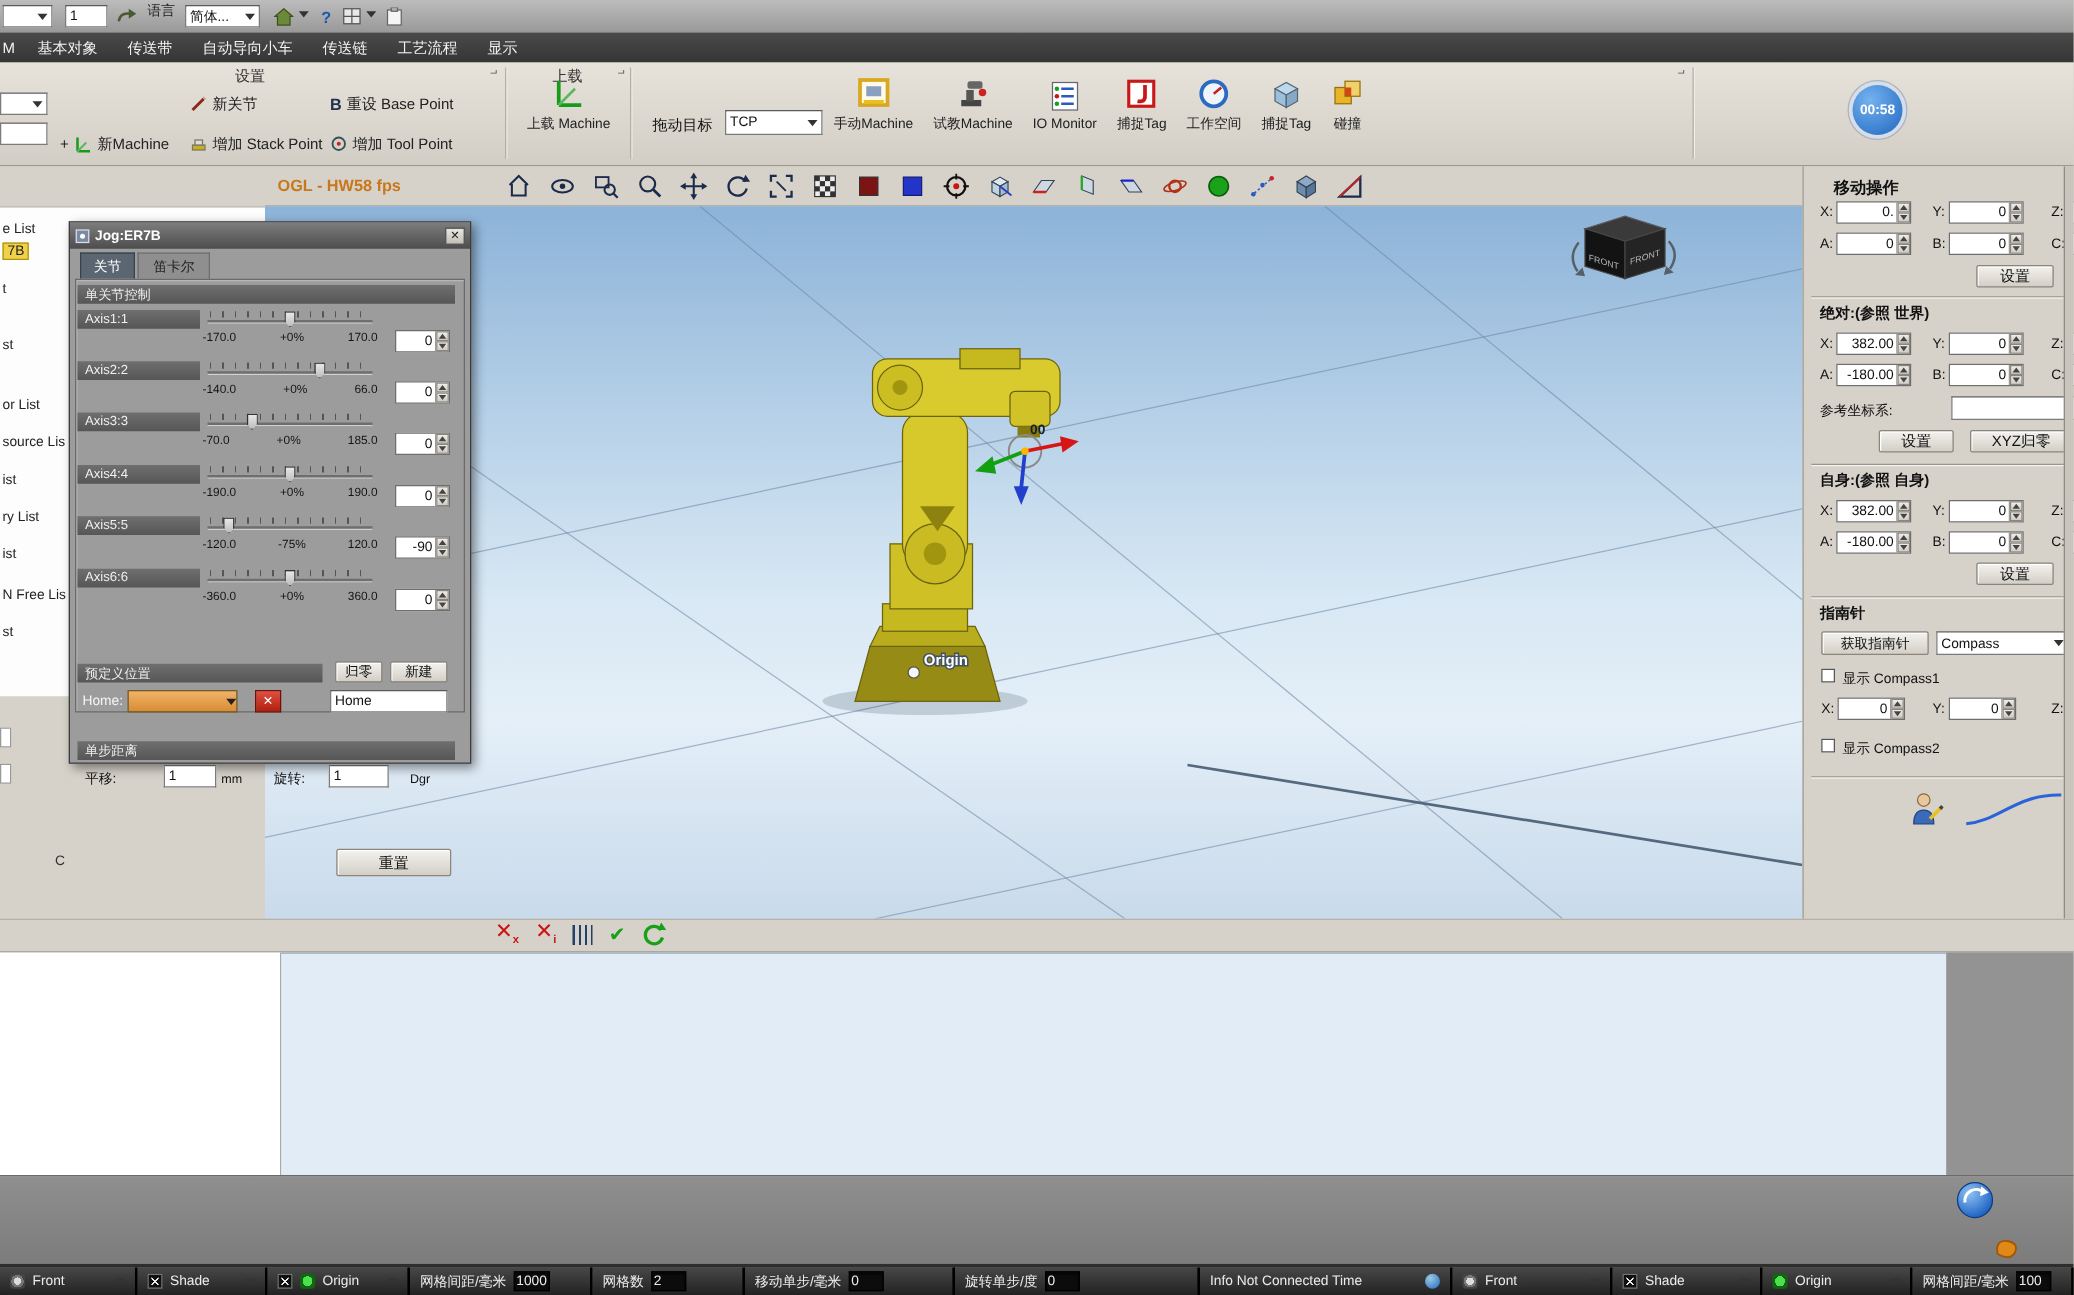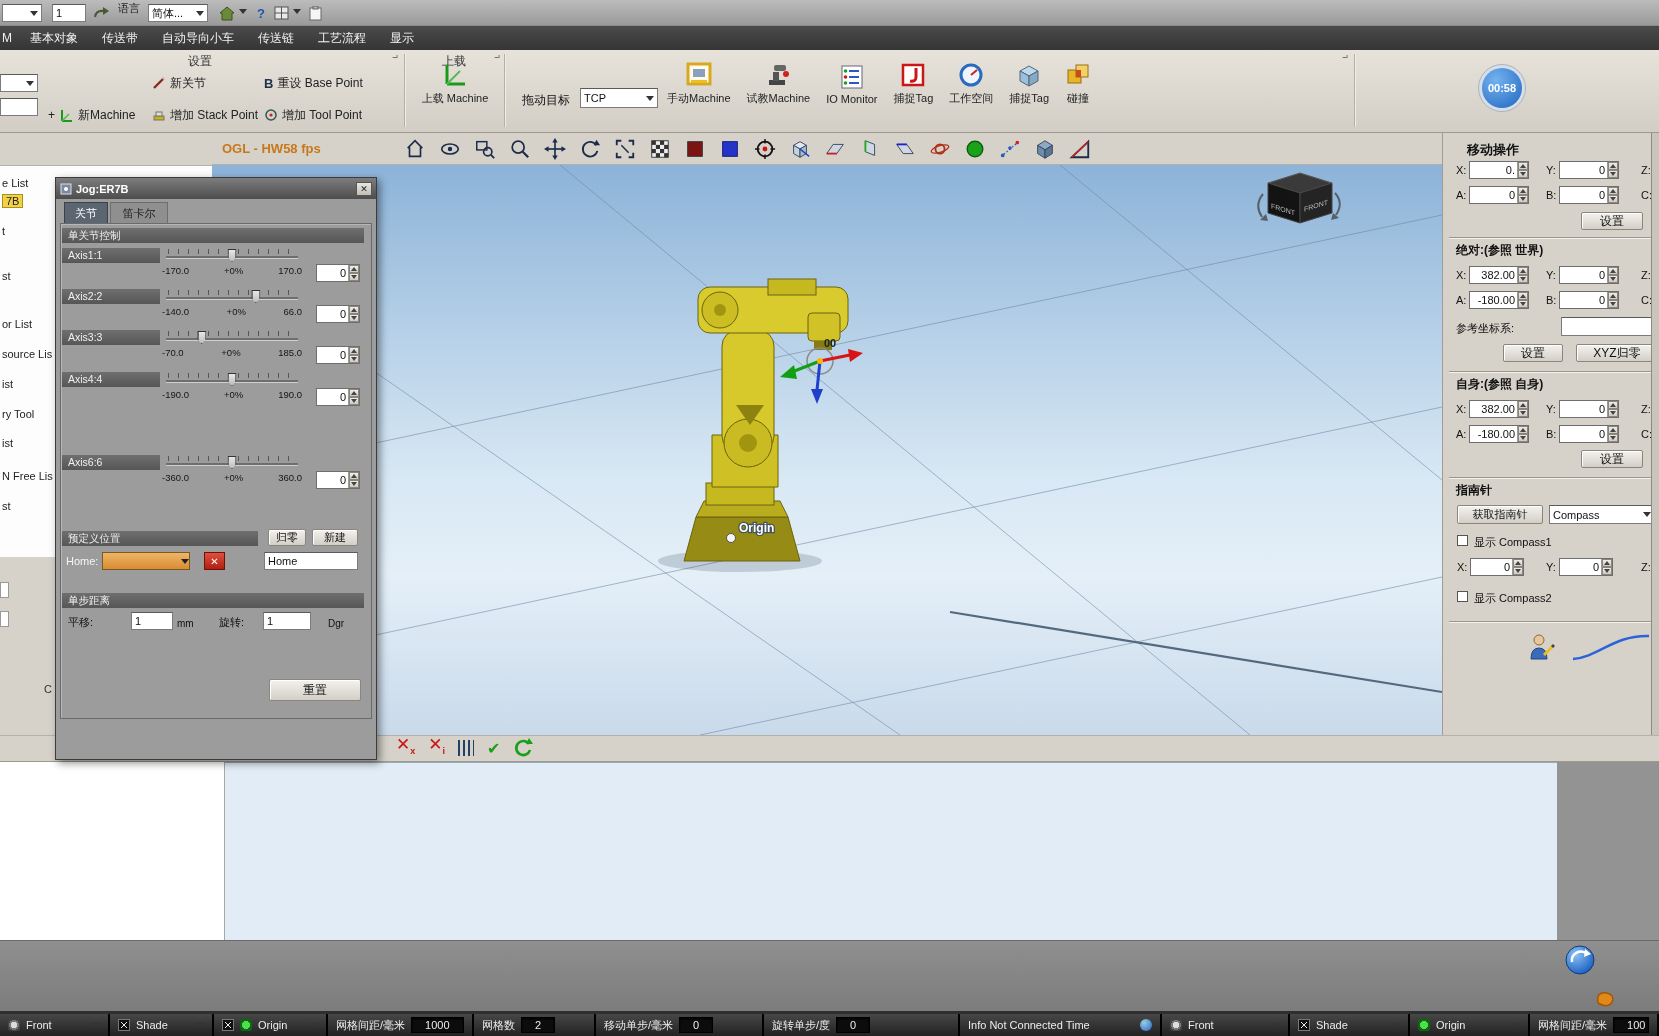--- a/index.html
+++ b/index.html
@@ -61,31 +61,31 @@
 .greenchk{color:#18a018;font-weight:bold;font-size:16px}
 
 #bottom{position:absolute;left:0;top:762px;width:1659px;height:178px}
 #bottom .white{position:absolute;left:0;top:0;width:225px;height:178px;background:#fff;border-right:1px solid #a8a8a8}
 #bottom .blue{position:absolute;left:225px;top:0;width:1332px;height:178px;background:#e2ecf6;border-top:1px solid #9ab}
 #bottom .gray{position:absolute;left:1557px;top:0;width:102px;height:178px;background:#939393}
 #band{position:absolute;left:0;top:940px;width:1659px;height:74px;background:linear-gradient(#8f8f8f,#7c7c7c);border-top:1px solid #6a6a6a;border-bottom:3px solid #2e2e2e}
 
 #statusbar{position:absolute;left:0;top:1014px;width:1659px;height:22px;background:#1c1c1c;display:flex}
 .seg{display:flex;align-items:center;gap:6px;padding:0 8px;background:linear-gradient(#474747,#222);border-right:2px solid #000;color:#ececec;font-size:11px;white-space:nowrap;overflow:hidden}
-.seg .val{background:#0c0c0c;border:1px solid #000;box-shadow:inset 0 1px 2px #000;padding:1px 13px;min-width:28px}
+.seg .val{background:#0c0c0c;border:1px solid #000;box-shadow:inset 0 1px 2px #000;padding:1px 1px;min-width:28px}
 .ic{display:inline-block;width:12px;height:12px;border-radius:3px}
 .ic.cam{background:radial-gradient(circle at 50% 50%,#ddd 0 3px,#777 3px 5px,#444 5px)}
 .ic.chk{background:#101010;border:1px solid #777;border-radius:0;position:relative}
 .ic.chk::after{content:"";position:absolute;left:2px;top:2px;right:2px;bottom:2px;background:
  linear-gradient(45deg,transparent 44%,#eee 44% 56%,transparent 56%),
  linear-gradient(-45deg,transparent 44%,#eee 44% 56%,transparent 56%)}
 .ic.org{background:radial-gradient(circle at 50% 50%,#4ce04c 0 4px,#116611 4px)}
 .ic.glb{background:radial-gradient(circle at 35% 30%,#9cd,#2565c8);border-radius:50%}
 
-#jog{position:absolute;left:55px;top:177px;width:322px;height:583px;background:#9c9c9c;border:1px solid #3c3c3c;box-shadow:3px 3px 8px rgba(0,0,0,.45);z-index:50}
+#jog{position:absolute;left:55px;top:177px;width:322px;height:434px;background:#9c9c9c;border:1px solid #3c3c3c;box-shadow:3px 3px 8px rgba(0,0,0,.45);z-index:50}
 #jog .jtitle{position:absolute;left:0;top:0;right:0;height:21px;background:linear-gradient(#7d7d7d,#4d4d4d);display:flex;align-items:center;color:#fff;font-size:11px;font-weight:bold;padding:0 4px;gap:4px}
 #jog .jclose{margin-left:auto;width:16px;height:14px;background:linear-gradient(#e8e6e0,#c2beb6);border:1px solid #555;color:#222;font-size:9px;display:flex;align-items:center;justify-content:center}
 .jtab{position:absolute;height:21px;display:flex;align-items:center;justify-content:center;font-size:11px}
 .jtab.on{background:#5b6672;color:#fff;border:1px solid #39414a;border-bottom:none}
 .jtab.off{background:#8f8f8f;color:#222;border:1px solid #6e6e6e;border-bottom:none}
 #jog .jbody{position:absolute;left:4px;top:45px;right:4px;bottom:40px;border:1px solid #6a6a6a;box-shadow:inset 1px 1px 0 #b6b6b6;background:#9c9c9c}
 .dstrip{position:absolute;height:15px;background:linear-gradient(#6f6f6f,#565656);color:#f0f0f0;font-size:10.5px;padding:1px 6px;white-space:nowrap;overflow:hidden}
 .axis{position:absolute;left:6px;width:302px;height:40px}
 .axis .astrip{position:absolute;left:0;top:0;width:98px;height:15px;background:linear-gradient(#6f6f6f,#565656);color:#f0f0f0;font-size:10.5px;padding:1px 6px}
 .axis .slider{position:absolute;left:104px;top:0;width:132px;height:16px}
@@ -292,21 +292,21 @@
 
   <div id="leftcol">
     <div class="whitebg"></div>
     <span class="lp-item" style="top:44px">e List</span>
     <span class="lp-item sel" style="top:61px">7B</span>
     <span class="lp-item" style="top:92px">t</span>
     <span class="lp-item" style="top:137px">st</span>
     <span class="lp-item" style="top:185px">or List</span>
     <span class="lp-item" style="top:215px">source Lis</span>
     <span class="lp-item" style="top:245px">ist</span>
-    <span class="lp-item" style="top:275px">ry Tool</span>
+    <span class="lp-item" style="top:275px">ry List</span>
     <span class="lp-item" style="top:304px">ist</span>
     <span class="lp-item" style="top:337px">N Free Lis</span>
     <span class="lp-item" style="top:367px">st</span>
     <span class="abs" style="left:0;top:449px;width:9px;height:16px;background:#fff;border:1px solid #999"></span>
     <span class="abs" style="left:0;top:478px;width:9px;height:16px;background:#fff;border:1px solid #999"></span>
     <span class="abs" style="left:44px;top:550px;font-size:11px;color:#333">C</span>
   </div>
 
   <div id="vpcol">
     <div id="vphead">
@@ -970,20 +970,44 @@
         <span class="ar">
           <i>
             <b class="tri-up"></b>
           </i>
           <i>
             <b class="tri-dn"></b>
           </i>
         </span>
       </span>
   </div>
+  <div class="axis" style="top:235px">
+    <div class="astrip">Axis5:5</div>
+    <div class="slider">
+        <div class="ticks"></div>
+        <div class="grv"></div>
+        <div class="hdl" style="left: 13%;"></div>
+      </div>
+    <div class="rng">
+        <span>-120.0</span>
+        <span>-75%</span>
+        <span>120.0</span>
+      </div>
+    <span class="spin">
+        <span class="v">-90</span>
+        <span class="ar">
+          <i>
+            <b class="tri-up"></b>
+          </i>
+          <i>
+            <b class="tri-dn"></b>
+          </i>
+        </span>
+      </span>
+  </div>
   <div class="axis" style="top:277px">
     <div class="astrip">Axis6:6</div>
     <div class="slider">
         <div class="ticks"></div>
         <div class="grv"></div>
         <div class="hdl" style="left: 50%;"></div>
       </div>
     <div class="rng">
         <span>-360.0</span>
         <span>+0%</span>

